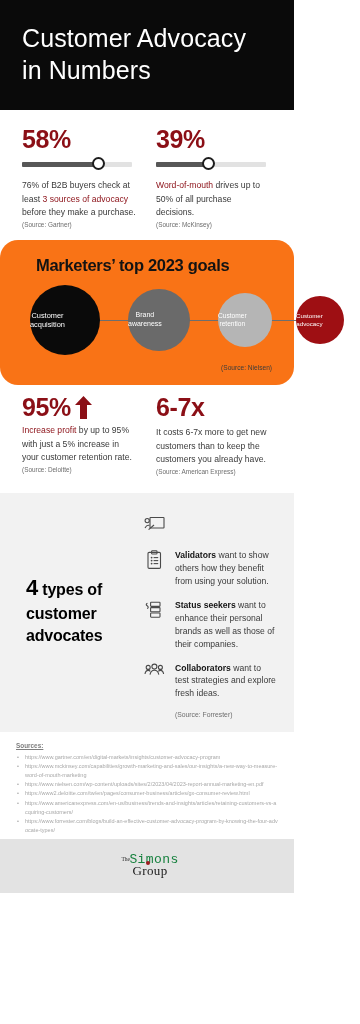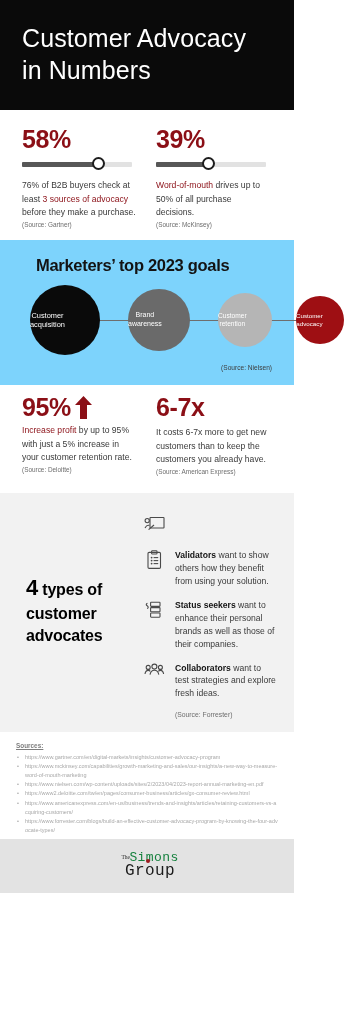--- a/index.html
+++ b/index.html
@@ -27,21 +27,21 @@
     color: #ffffff;
     font-size: 25px;
     font-weight: 400;
     line-height: 1.28;
     letter-spacing: 0.1px;
   }
 
   
   .section { width: 100%; }
   .sec-white { background: #ffffff; }
-  .sec-gray  { background: #7dd3fc; }
+  .sec-gray  { background: #f97316; border-radius: 18px; }
   .sec-faint { background: #f2f2f2; }
 
   
   .stat-row {
     display: flex;
     padding: 16px 22px 10px 22px;
     gap: 18px;
   }
   .stat-col { width: 150px; }
   .stat-num {
@@ -238,22 +238,22 @@
   }
   .logo-line1 {
     font-family: Liberation Mono, monospace;
     font-size: 13px;
     color: #15803d;
     line-height: 0.9;
     letter-spacing: 0.4px;
     padding-left: 14px;
   }
   .logo-line2 {
-    font-family: Liberation Mono, monospace;
-    font-size: 16px;
+    font-family: Liberation Serif, serif;
+    font-size: 13px;
     color: #1a1a1a;
     line-height: 0.95;
     letter-spacing: 0.4px;
     padding-left: 6px;
   }
   .logo-dot {
     position: absolute;
     width: 4px; height: 4px;
     border-radius: 50%;
     background: #9e1b20;

